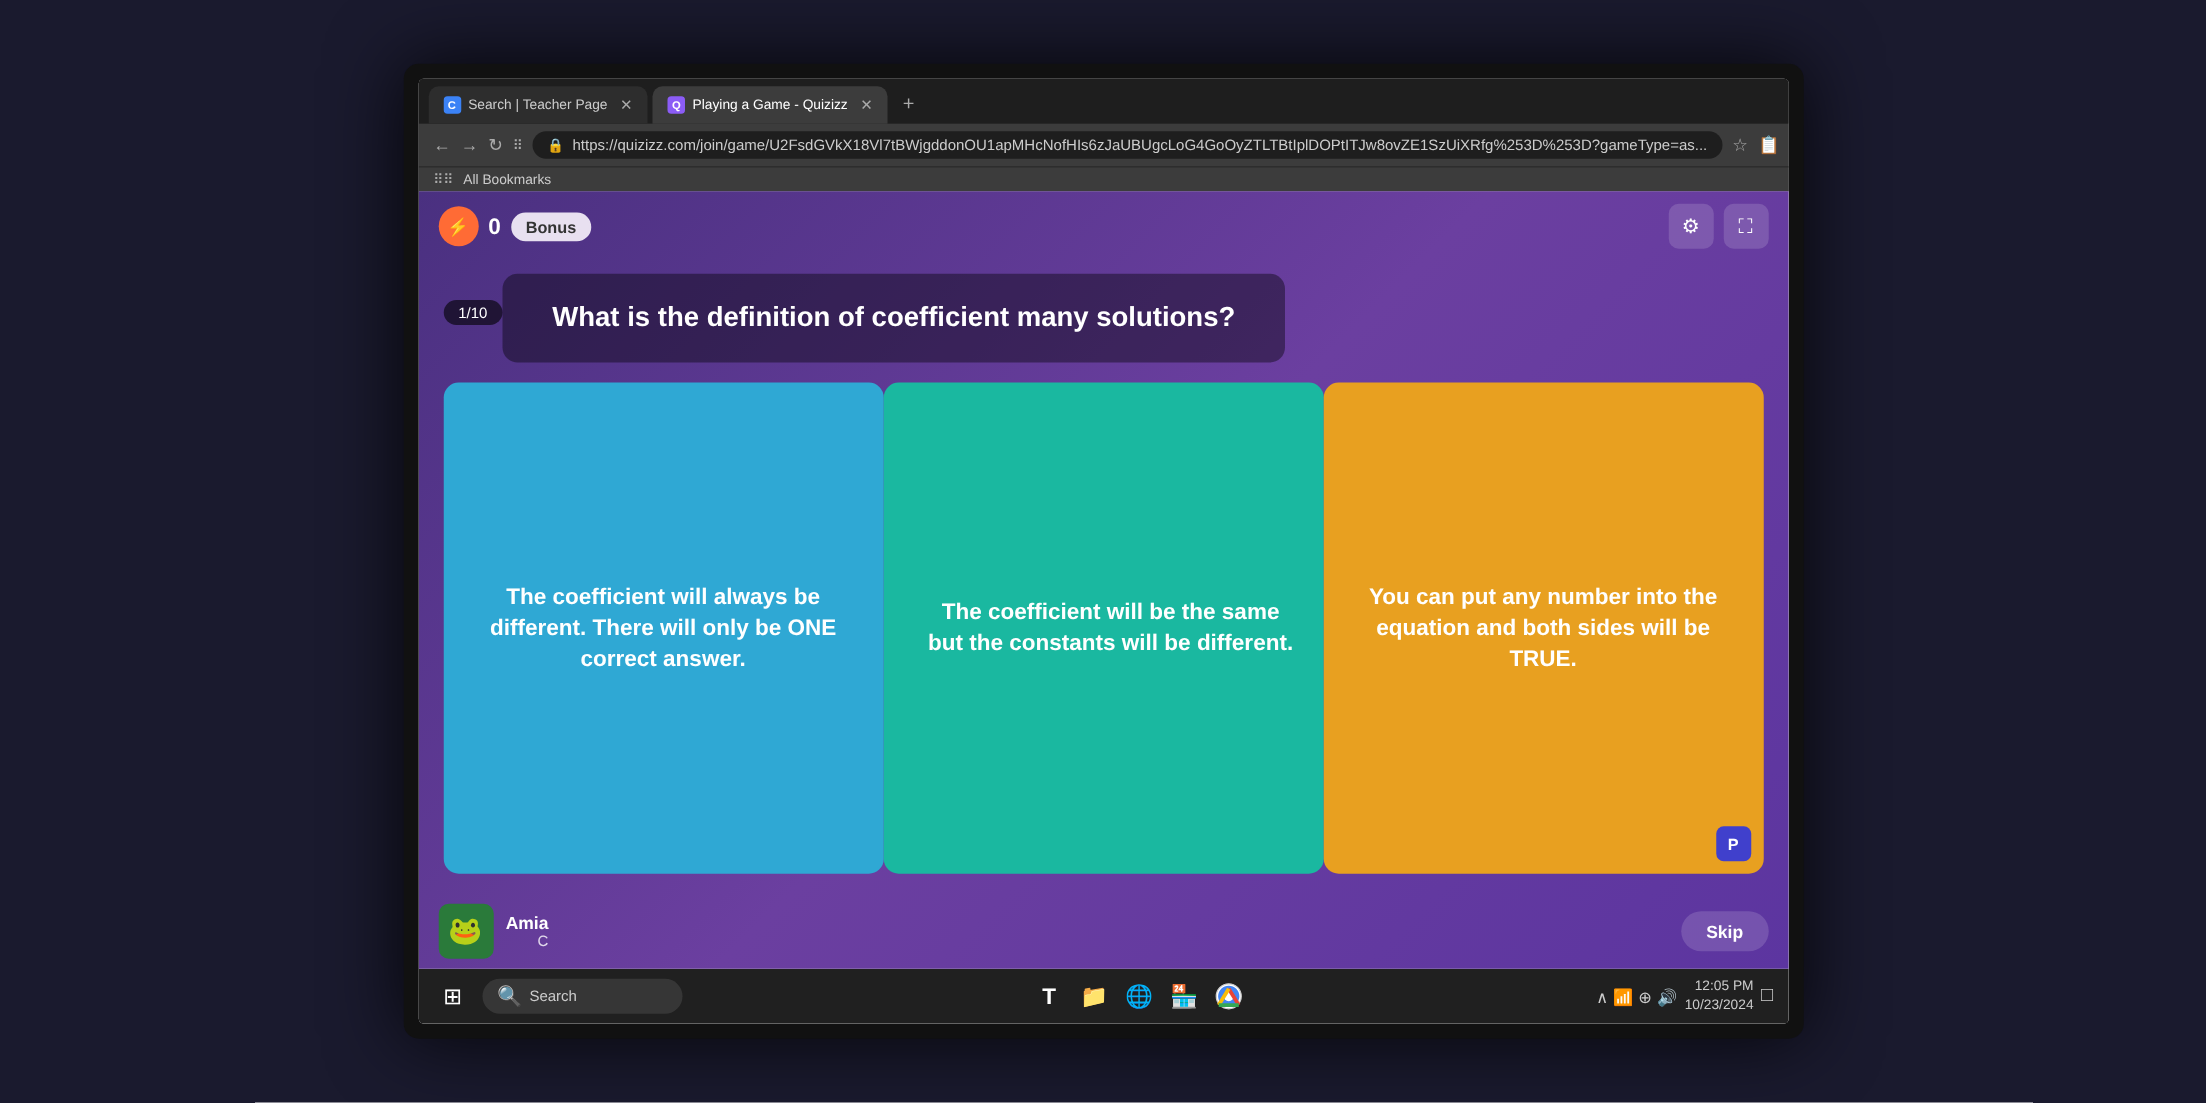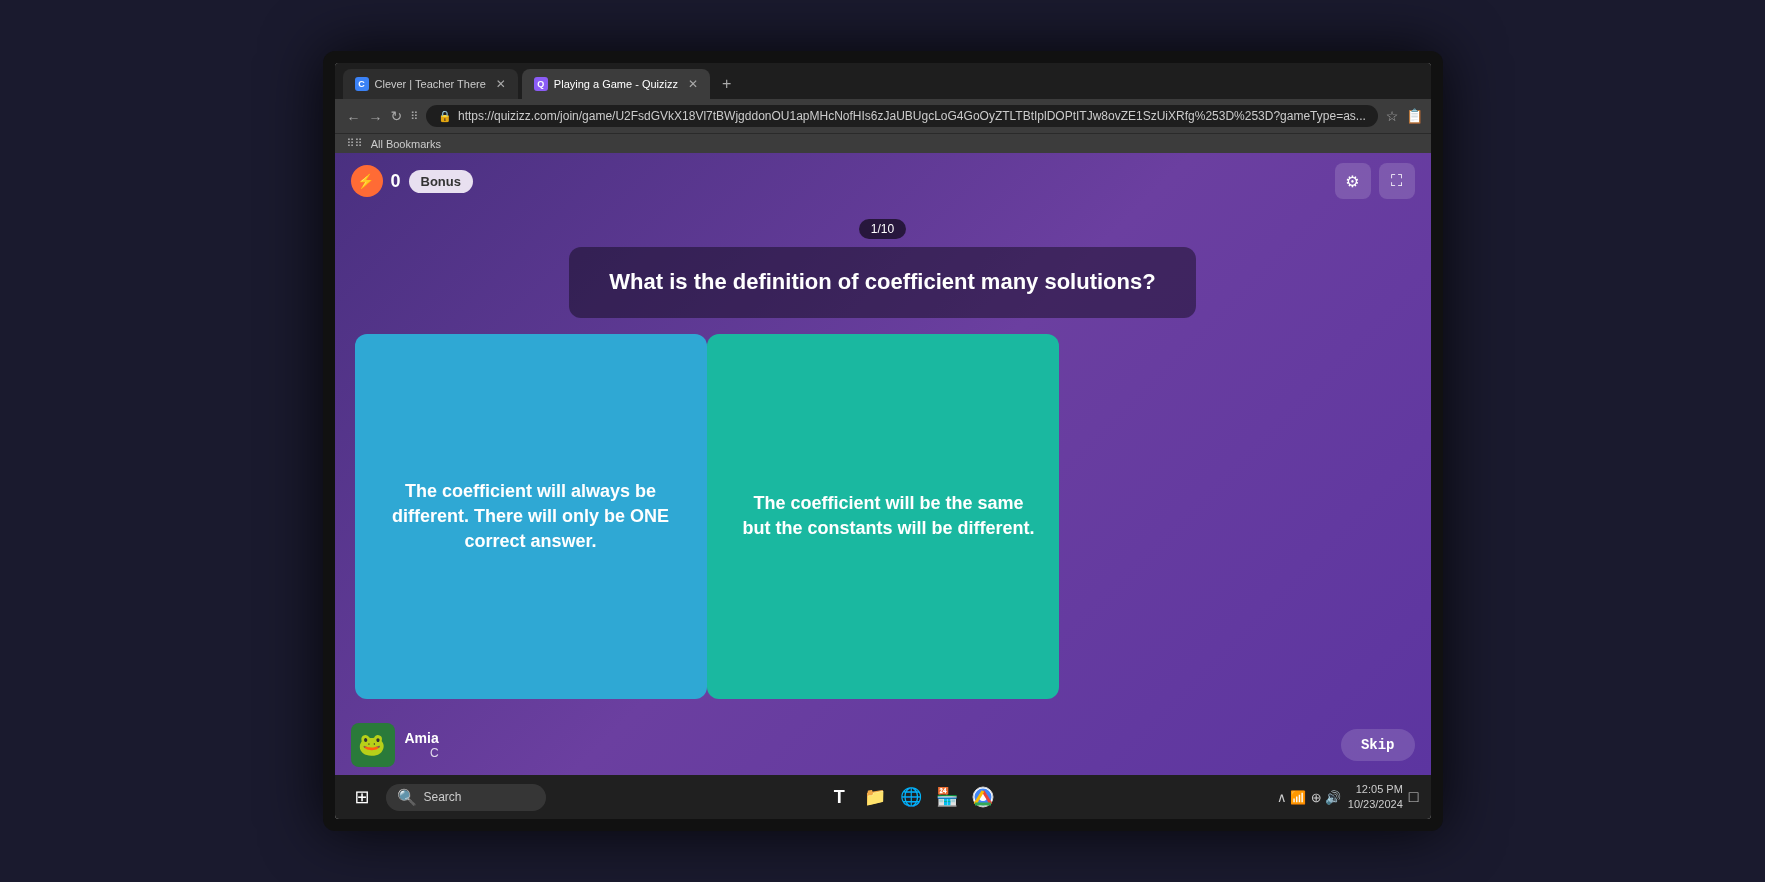--- a/index.html
+++ b/index.html
@@ -214,21 +214,21 @@
       align-items: center;
       justify-content: center;
       color: white;
       font-size: 16px;
       cursor: pointer;
     }
 
     
     .question-area {
       display: flex;
-      flex-direction: column;
+      flex-direction: row;
       align-items: center;
       padding: 10px 20px 16px;
     }
 
     .question-counter-badge {
       background: rgba(0,0,0,0.6);
       color: white;
       padding: 3px 12px;
       border-radius: 12px;
       font-size: 12px;
@@ -348,21 +348,20 @@
 
     .skip-btn {
       background: rgba(255,255,255,0.15);
       color: white;
       border: none;
       border-radius: 20px;
       padding: 8px 20px;
       font-size: 14px;
       font-weight: 600;
       cursor: pointer;
-      font-family: Liberation Mono, monospace;
     }
 
     
     .taskbar {
       background: rgba(20,20,20,0.95);
       height: 44px;
       display: flex;
       align-items: center;
       padding: 0 12px;
       gap: 8px;
@@ -437,21 +436,21 @@
 <div class="laptop-frame">
   <div class="screen">
 
     <div class="browser-chrome">
 
       <div class="tab-bar">
         <div class="tab">
           <div class="tab-icon" style="background:#3b82f6;">
             <span style="color:white;font-weight:bold;font-size:9px;">C</span>
           </div>
-          <span>Clever | Teacher There</span>
+          <span>Search | Teacher Page</span>
           <span class="tab-close">✕</span>
         </div>
         <div class="tab active">
           <div class="tab-icon" style="background:#8b5cf6;">
             <span style="color:white;font-weight:bold;font-size:9px;">Q</span>
           </div>
           <span>Playing a Game - Quizizz</span>
           <span class="tab-close">✕</span>
         </div>
         <span class="tab-new">+</span>
@@ -502,20 +501,24 @@
           <p class="question-text">What is the definition of coefficient many solutions?</p>
         </div>
       </div>
 
       <div class="answers-grid">
         <div class="answer-card blue">
           <span class="answer-text">The coefficient will always be different. There will only be ONE correct answer.</span>
         </div>
         <div class="answer-card teal">
           <span class="answer-text">The coefficient will be the same but the constants will be different.</span>
+        </div>
+        <div class="answer-card orange">
+          <span class="answer-text">You can put any number into the equation and both sides will be TRUE.</span>
+          <div class="answer-badge">P</div>
         </div>
       </div>
 
       <div class="game-bottombar">
         <div class="player-info">
           <div class="avatar">🐸</div>
           <div class="player-details">
             <div class="player-name">Amia</div>
             <div class="player-grade">C</div>
           </div>

